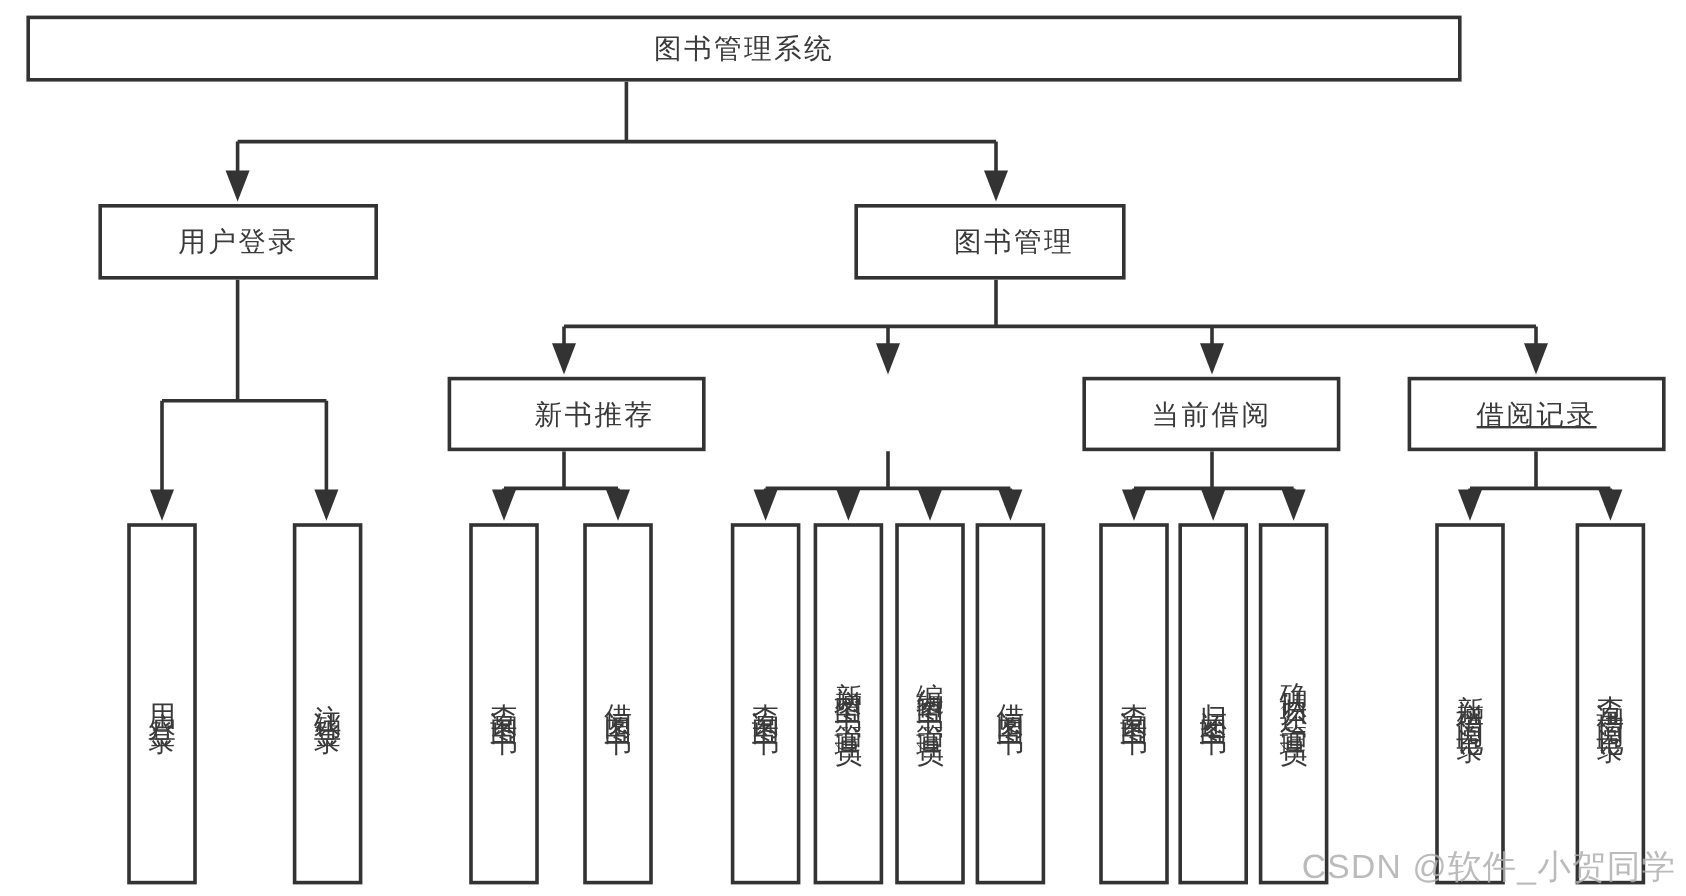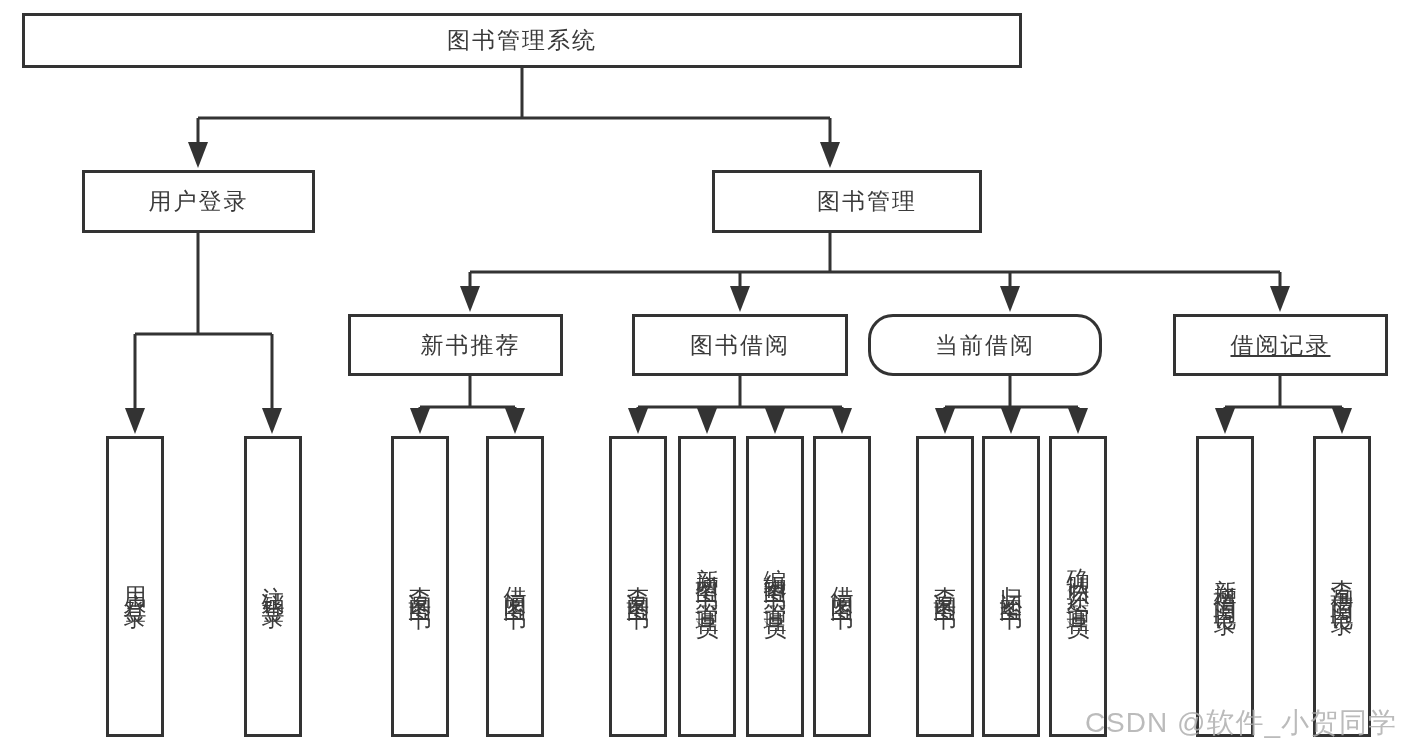--- a/index.html
+++ b/index.html
@@ -15,21 +15,21 @@
   svg.connectors path{fill:none;stroke:var(--line,#333333);stroke-width:3;}
   svg.connectors polygon{fill:var(--line,#333333);stroke:none;}
   .box{
     position:absolute;box-sizing:border-box;
     border:3px solid var(--line,#333333);
     background:#ffffff;
     display:flex;align-items:center;justify-content:center;
     color:var(--text,#333333);
   }
   .hbox{font-size:23px;letter-spacing:2px;white-space:nowrap;}
-  .root{left:22px;top:13px;width:1000px;height:55px;}
+  .root{left:22px;top:13px;width:1196px;height:55px;}
   .lvl2{top:170px;height:63px;}
   .lvl3{top:314px;height:62px;}
   .vbox{
     top:436px;width:58px;height:301px;
     writing-mode:vertical-rl;text-orientation:mixed;
     font-size:23px;letter-spacing:7px;line-height:1;
     padding-bottom:10px;
   }
   .watermark{
     position:absolute;right:8px;bottom:5px;
@@ -74,25 +74,24 @@
     <polygon points="1068,408 1088,408 1078,434"></polygon>
 
     <path d="M1280 376 V407 M1225 407 H1342 M1225 407 V410 M1342 407 V410"></path>
     <polygon points="1215,408 1235,408 1225,434"></polygon>
     <polygon points="1332,408 1352,408 1342,434"></polygon>
   </svg>
 
   <div class="box hbox root">图书管理系统</div>
 
   <div class="box hbox lvl2" style="left:82px;width:233px;">用户登录</div>
-  <div class="box hbox lvl2" style="left:712px;width:270px;padding-left:40px;">图书管理</div>
+  <div class="box hbox lvl2" style="left:712px;width:226px;padding-left:40px;">图书管理</div>
 
-  <div class="box hbox lvl3" style="left:348px;width:215px;padding-left:30px;">新书推荐</div>
-  <div class="box hbox lvl3" style="left:632px;width:216px;">图书借阅</div>
-  <div class="box hbox lvl3" style="left:868px;width:234px;border-radius:25px;">当前借阅</div>
+  <div class="box hbox lvl3" style="left:373px;width:215px;padding-left:30px;">新书推荐</div>
+  <div class="box hbox lvl3" style="left:902px;width:215px;">当前借阅</div>
   <div class="box hbox lvl3" style="left:1173px;width:215px;text-decoration:underline;">借阅记录</div>
 
   <div class="box vbox" style="left:106px;">用户登录</div>
   <div class="box vbox" style="left:244px;">注销登录</div>
 
   <div class="box vbox" style="left:391px;">查询图书</div>
   <div class="box vbox" style="left:486px;">借阅图书</div>
 
   <div class="box vbox" style="left:609px;">查询图书</div>
   <div class="box vbox" style="left:678px;">新增图书（管理员）</div>

